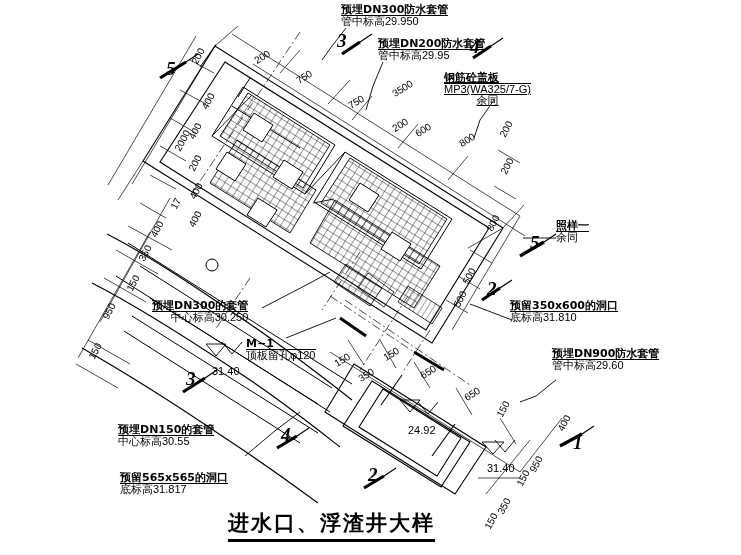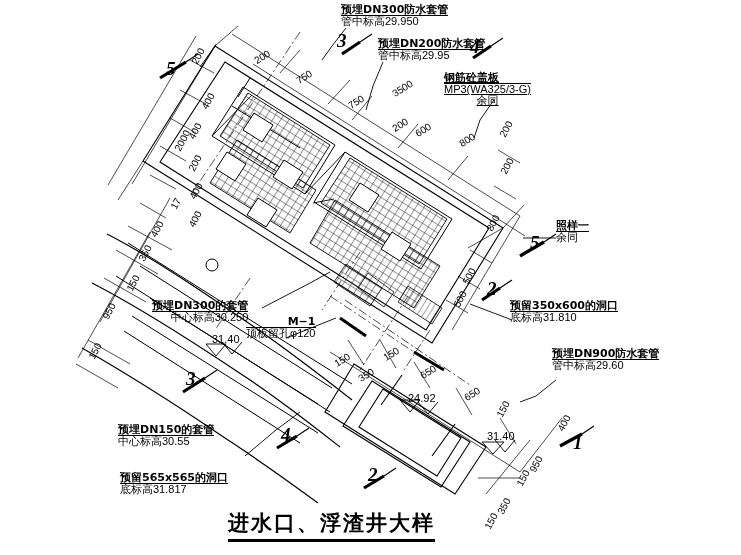--- a/index.html
+++ b/index.html
@@ -54,20 +54,21 @@
     letter-spacing: 2px;
     border-bottom: 3px solid #000;
     padding-bottom: 2px;
     white-space: nowrap;
   }
   .elev {
     position: absolute;
     font-family: "Liberation Sans", sans-serif;
     font-size: 11px;
     white-space: nowrap;
+    margin-top: 32px;
   }
   .secnum {
     position: absolute;
     font-family: "Liberation Serif", serif;
     font-style: italic;
     font-weight: bold;
     font-size: 19px;
   }
   .dim {
     position: absolute;
@@ -328,21 +329,21 @@
       <div class="lbl" style="left: 341px; top: 4px;">
         <span class="u">预埋DN300防水套管</span>
         <span class="n">管中标高29.950</span>
       </div>
       <div class="lbl" style="left: 378px; top: 38px;">
         <span class="u">预埋DN200防水套管</span>
         <span class="n">管中标高29.95</span>
       </div>
       <div class="lbl" style="left: 444px; top: 72px; text-decoration: underline;">
         <span class="u">钢筋砼盖板</span>
-        <span class="n">MP3(WA325/3-G)</span>
+        <span class="n">MP3(WA325/7-G)</span>
         <span class="n" style="text-align: center;">余同</span>
       </div>
       <div class="lbl" style="left: 556px; top: 220px;">
         <span class="u">照样一</span>
         <span class="n">余同</span>
       </div>
       <div class="lbl" style="left: 510px; top: 300px;">
         <span class="u">预留350x600的洞口</span>
         <span class="n">底标高31.810</span>
       </div>
@@ -355,21 +356,21 @@
         <span class="n">中心标高30.250</span>
       </div>
       <div class="lbl" style="left: 118px; top: 424px;">
         <span class="u">预埋DN150的套管</span>
         <span class="n">中心标高30.55</span>
       </div>
       <div class="lbl" style="left: 120px; top: 472px;">
         <span class="u">预留565x565的洞口</span>
         <span class="n">底标高31.817</span>
       </div>
-      <div class="lbl" style="left: 246px; top: 316px; text-align: right;">
+      <div class="lbl" style="left: 246px; top: 338px;">
         <span class="u">M−1</span>
         <span class="n">顶板留孔φ120</span>
       </div>
     </div>
 
   <div id="elevlayer">
       <div class="elev" style="left: 212px; top: 333px;">31.40</div>
       <div class="elev" style="left: 408px; top: 392px;">24.92</div>
       <div class="elev" style="left: 487px; top: 430px;">31.40</div>
     </div>

